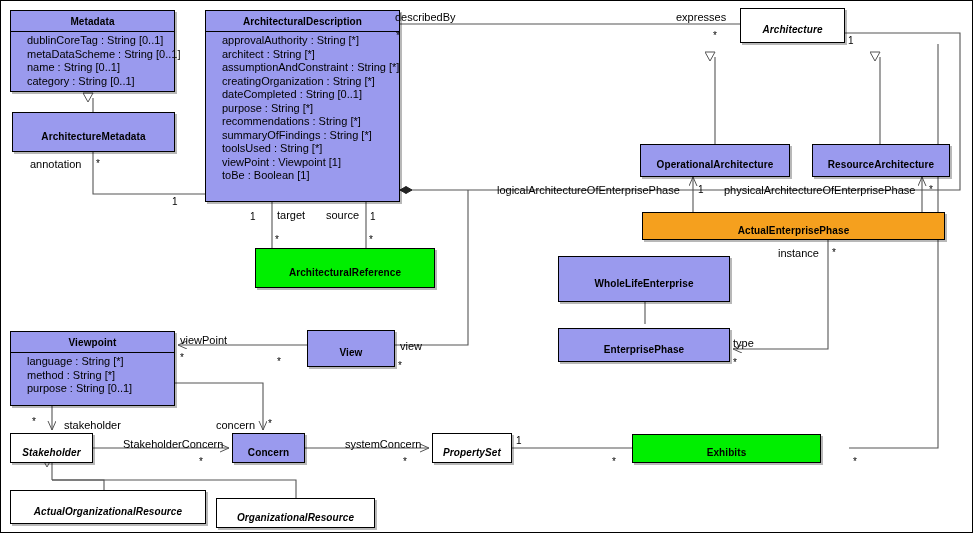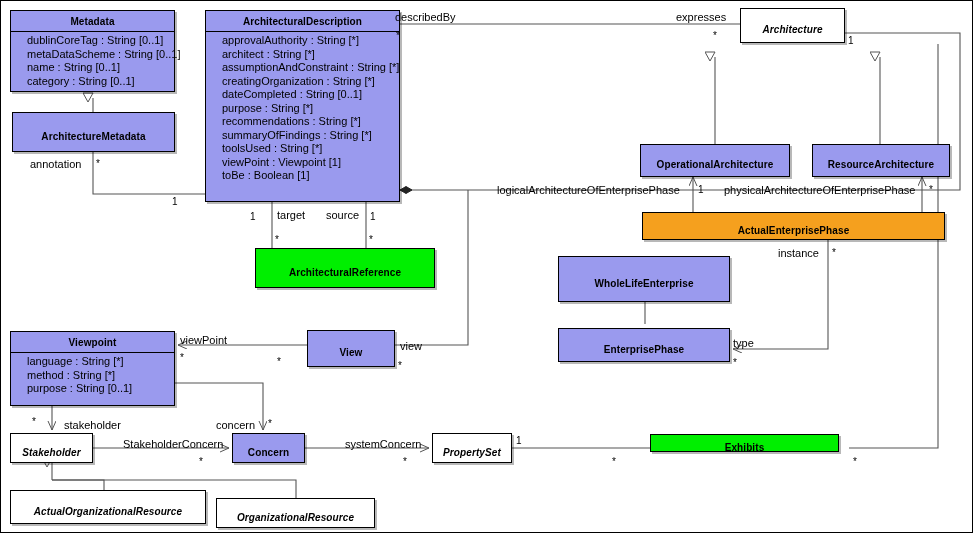--- a/index.html
+++ b/index.html
@@ -226,21 +226,21 @@
   </div>
 
   <div class="cls lilac centeronly" style="left:232px; top:433px; width:73px; height:30px;">
     <div class="cls-title">Concern</div>
   </div>
 
   <div class="cls centeronly" style="left:432px; top:433px; width:80px; height:30px;">
     <div class="cls-title italic">PropertySet</div>
   </div>
 
-  <div class="cls green centeronly" style="left:650px; top:434px; width:189px; height:18px;">
+  <div class="cls green centeronly" style="left:632px; top:434px; width:189px; height:29px;">
     <div class="cls-title">Exhibits</div>
   </div>
 
   <div class="cls centeronly" style="left:10px; top:490px; width:196px; height:34px;">
     <div class="cls-title italic">ActualOrganizationalResource</div>
   </div>
 
   <div class="cls centeronly" style="left:216px; top:498px; width:159px; height:30px;">
     <div class="cls-title italic">OrganizationalResource</div>
   </div>

